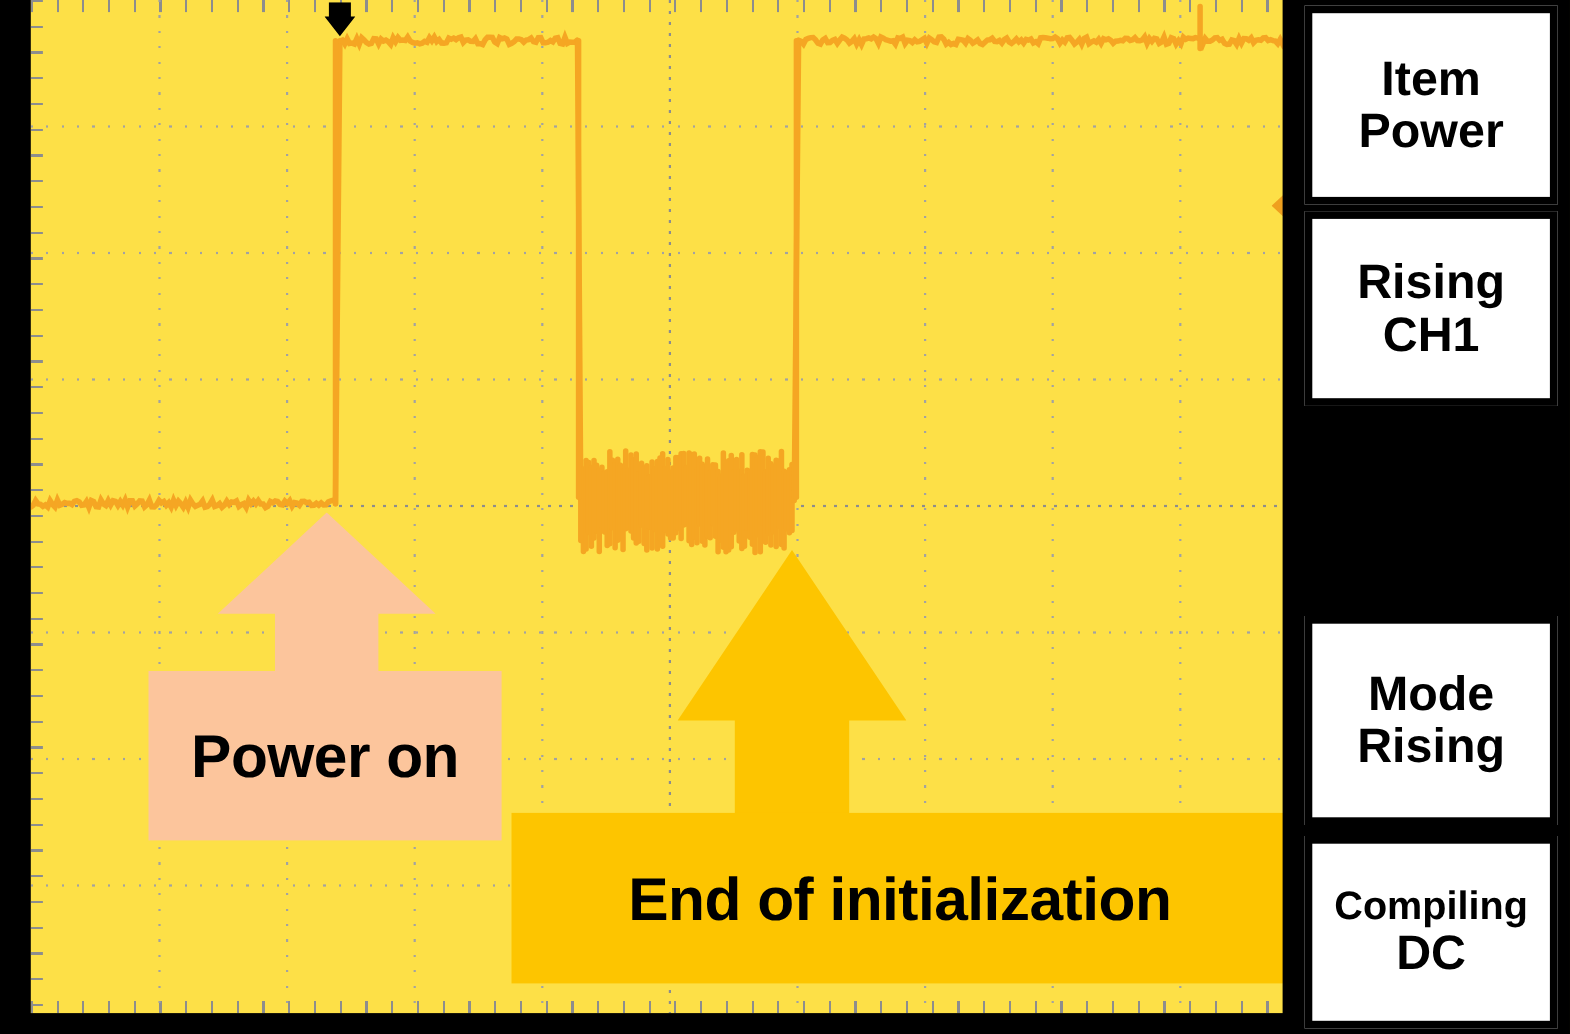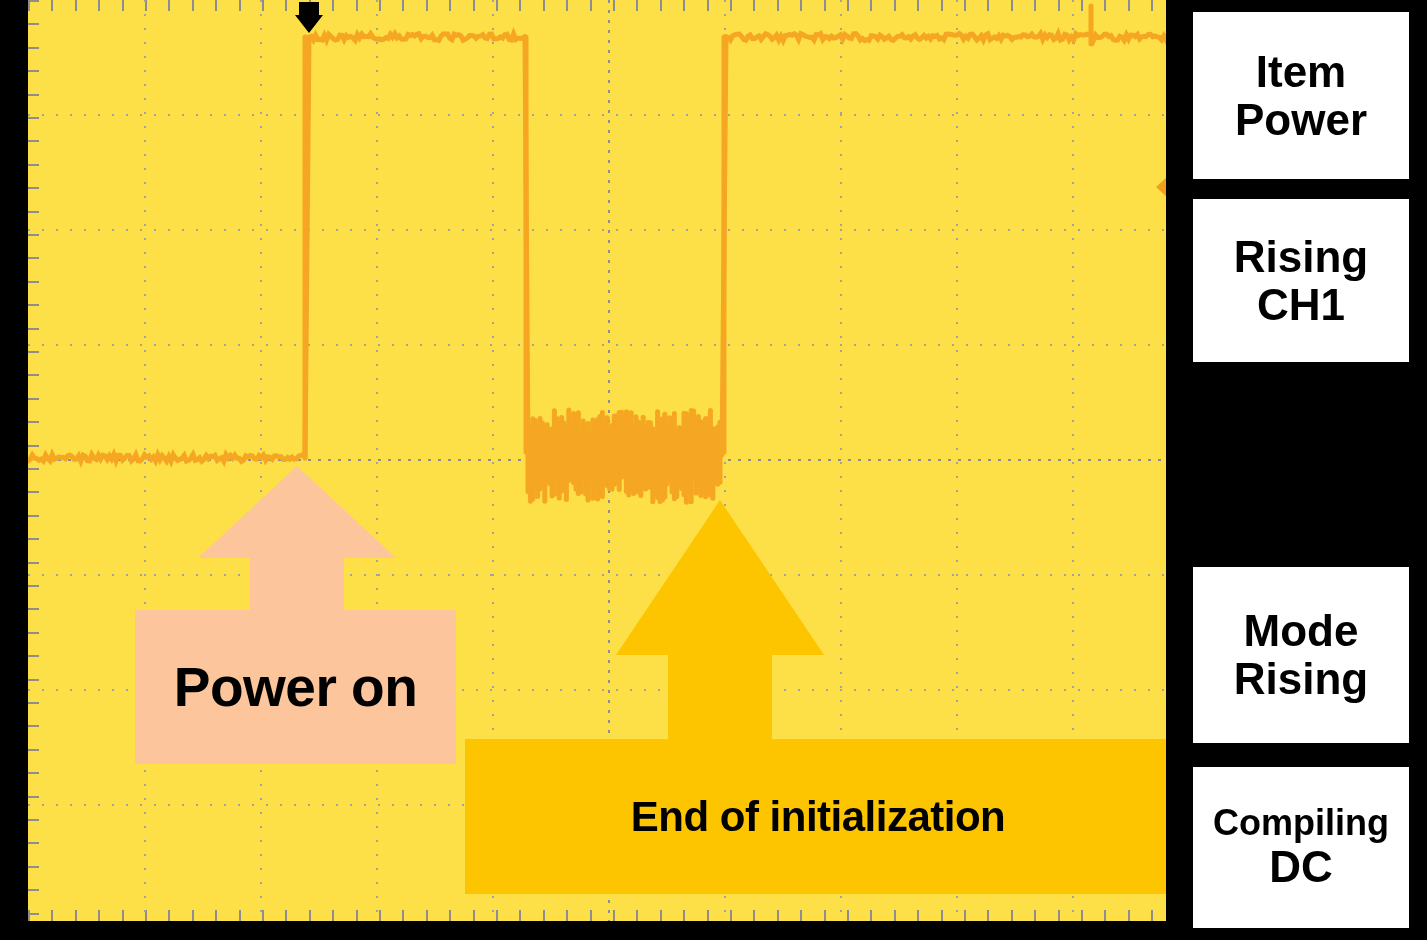--- a/index.html
+++ b/index.html
@@ -128,21 +128,21 @@
   #callout-power-on-arrow { left: 170px; top: 466px; width: 198px; height: 150px; }
   #callout-power-on-box {
     left: 107px; top: 610px; width: 321px; height: 154px;
     background: #fcc59c;
     font-size: 55px;
   }
   #callout-end-init-arrow { left: 588px; top: 500px; width: 208px; height: 246px; }
   #callout-end-init-box {
     left: 437px; top: 739px; width: 706px; height: 155px;
     background: #fdc500;
-    font-size: 42px;
+    font-size: 55px;
   }
 
   
   #menu-panel {
     position: absolute;
     left: 1166px;
     top: 0;
     width: 264px;
     height: 940px;
     background: #000000;

